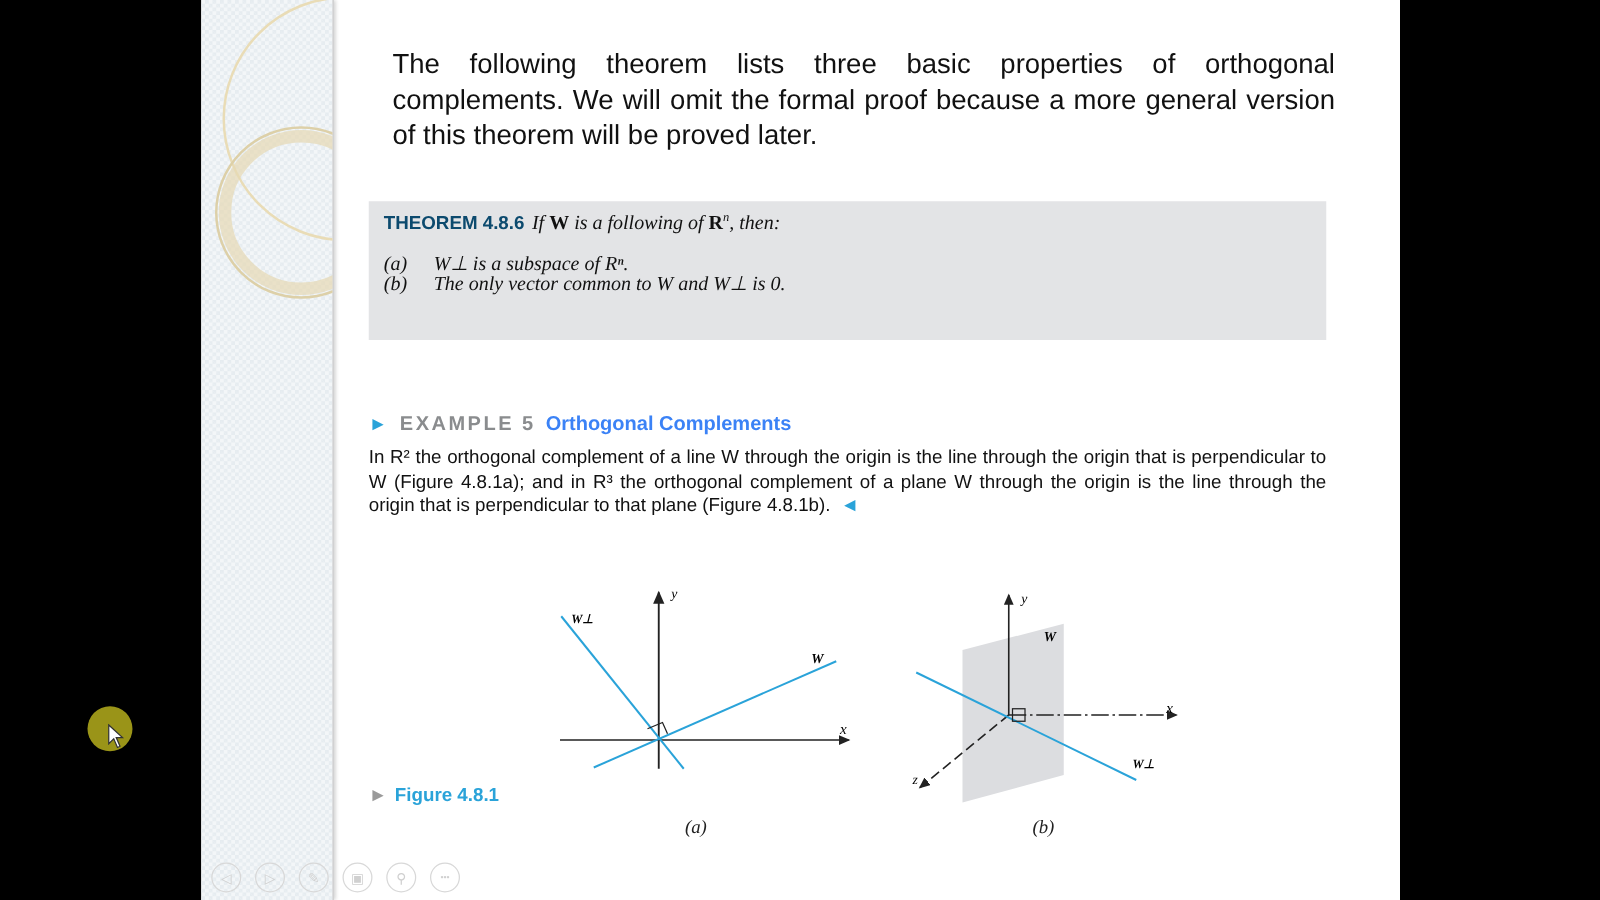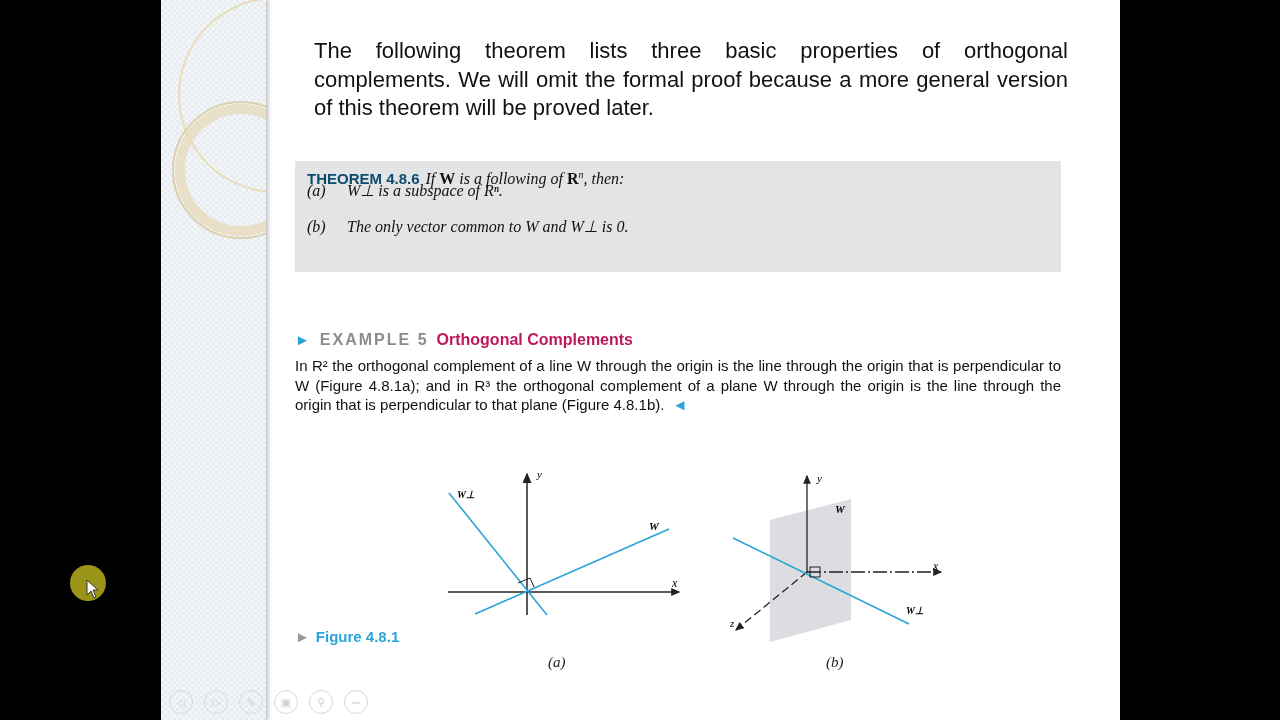--- a/index.html
+++ b/index.html
@@ -14,21 +14,21 @@
   .intro{position:absolute;left:153px;top:37px;width:754px;font-size:22px;line-height:28.5px;color:#111;text-align:justify;}
   .theorem{position:absolute;left:134px;top:161px;width:766px;height:111px;background:#e3e4e6;}
   .theorem .line{position:absolute;left:12px;font-family:"Liberation Serif",serif;font-size:16px;color:#111;white-space:nowrap;}
   .th-label{font-family:"Liberation Sans",sans-serif;font-weight:bold;color:#0c4a6e;font-size:15px;margin-right:6px;}
   .it{font-style:italic;}
   .bf{font-weight:bold;font-style:normal;}
   .tag{display:inline-block;width:40px;font-style:italic;}
   .ex-head{position:absolute;left:134px;top:331px;font-size:16px;white-space:nowrap;}
   .ex-arrow{color:#2aa3d9;font-size:15px;margin-right:10px;}
   .ex-word{color:#8a8c8e;font-weight:bold;letter-spacing:2px;margin-right:8px;}
-  .ex-title{color:#be185d;font-weight:bold;}
+  .ex-title{color:#3b82f6;font-weight:bold;}
   .ex-body{position:absolute;left:134px;top:356px;width:766px;font-family:Liberation Sans, sans-serif;font-size:15px;line-height:19.7px;color:#111;text-align:justify;}
   .back-tri{color:#2aa3d9;margin-left:8px;}
   .figs{position:absolute;left:0;top:0;}
   .fig-label{position:absolute;left:134px;top:628px;font-size:15px;white-space:nowrap;}
   .fig-label .tri{color:#9a9a9a;margin-right:6px;}
   .fig-label .txt{color:#2aa3d9;font-weight:bold;}
   .cap{position:absolute;top:654px;font-family:"Liberation Serif",serif;font-style:italic;font-size:15px;color:#222;}
   .nav{position:absolute;left:8px;top:690px;height:26px;display:flex;gap:11px;}
   .nav .btn{width:24px;height:24px;border-radius:50%;border:1.5px solid #d8d8d8;display:flex;align-items:center;justify-content:center;color:#d0d0d0;font-size:11px;box-sizing:border-box;}
   .cursor{position:absolute;left:70px;top:565px;width:36px;height:36px;border-radius:50%;background:#9a9418;}
@@ -45,21 +45,21 @@
       <circle cx="80" cy="170" r="61" fill="none" stroke="#e5d9b4" stroke-width="10" opacity="0.7"></circle>
     </svg>
   </div>
 
   <div class="intro">The following theorem lists three basic properties of orthogonal complements. We will omit the formal proof because a more general version of this theorem will be proved later.</div>
 
   <div class="theorem">
     <div class="line" style="top:8px;">
       <span class="th-label">THEOREM 4.8.6</span><span class="it">If </span><span class="it bf">W</span><span class="it"> is a following of </span><span class="it bf">R</span><sup class="it" style="font-size:10px">n</sup><span class="it">, then:</span>
     </div>
-    <div class="line" style="top:20px;">
+    <div class="line" style="top:40px;">
       <span class="tag">(a)</span><span class="it">W⊥ is a subspace of Rⁿ.</span>
     </div>
     <div class="line" style="top:56px;">
       <span class="tag">(b)</span><span class="it">The only vector common to W and W⊥ is 0.</span>
     </div>
   </div>
 
   <div class="ex-head">
     <span class="ex-arrow">►</span><span class="ex-word">EXAMPLE 5</span><span class="ex-title">Orthogonal Complements</span>
   </div>

